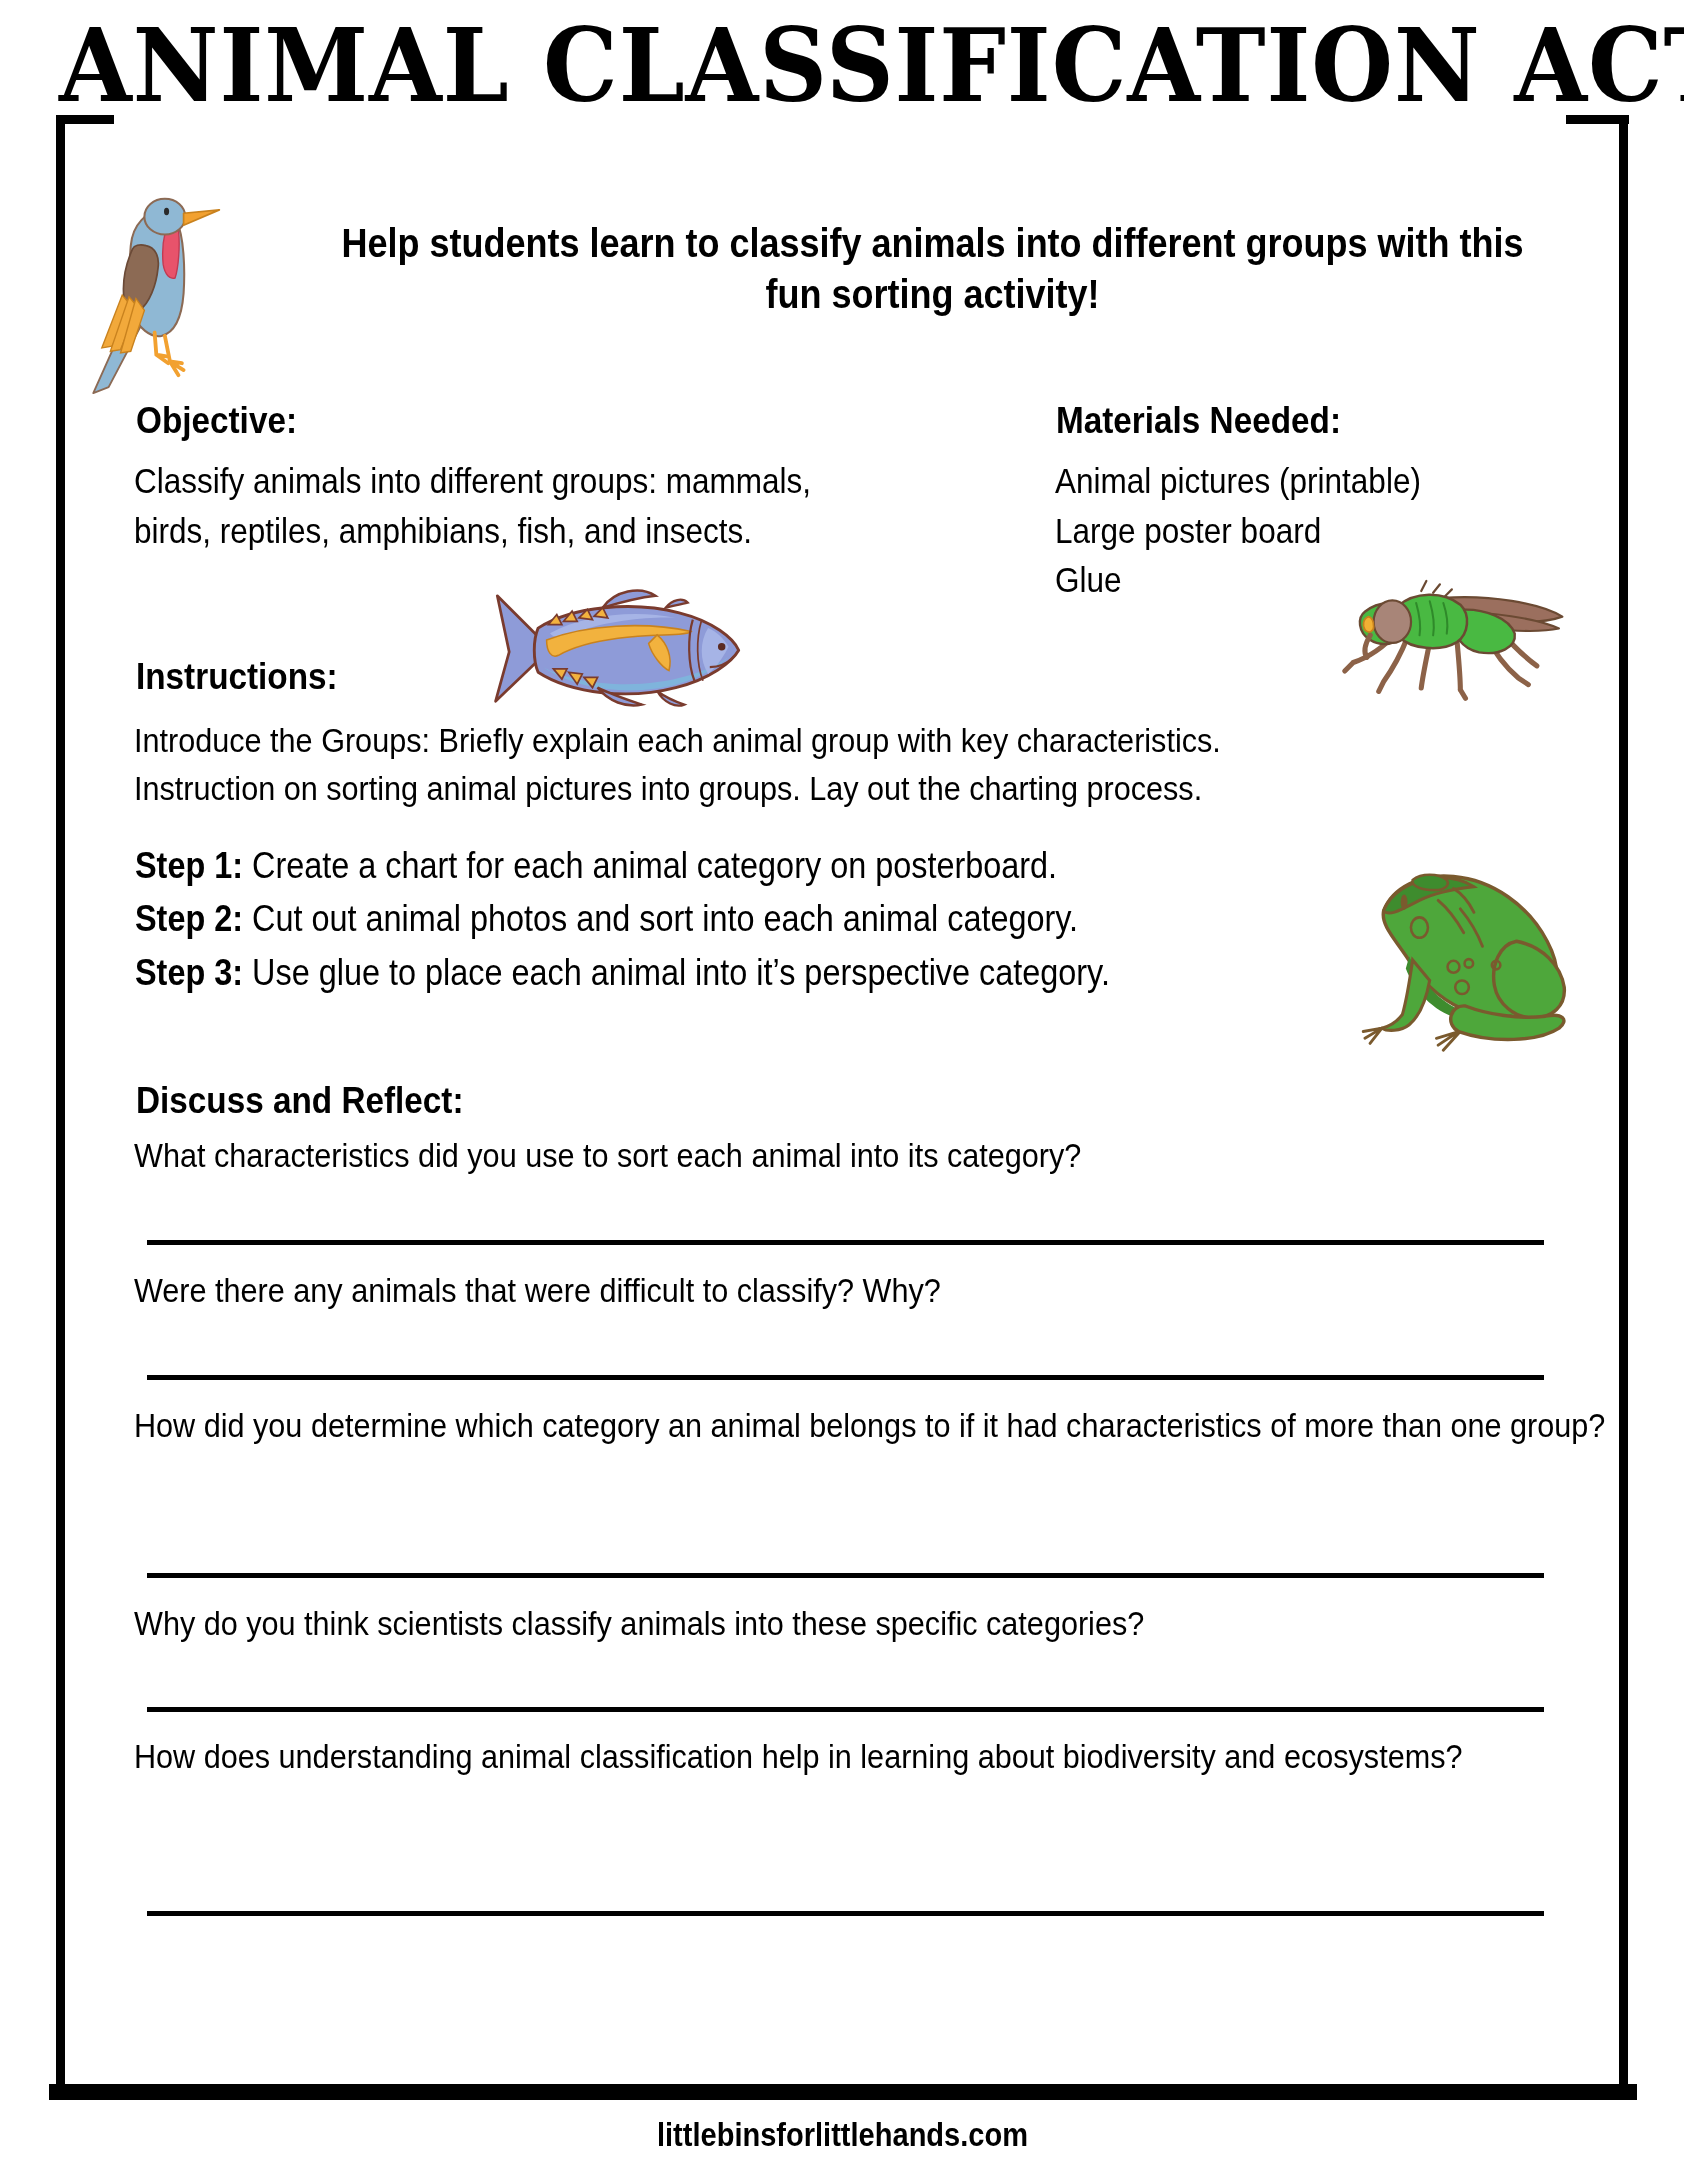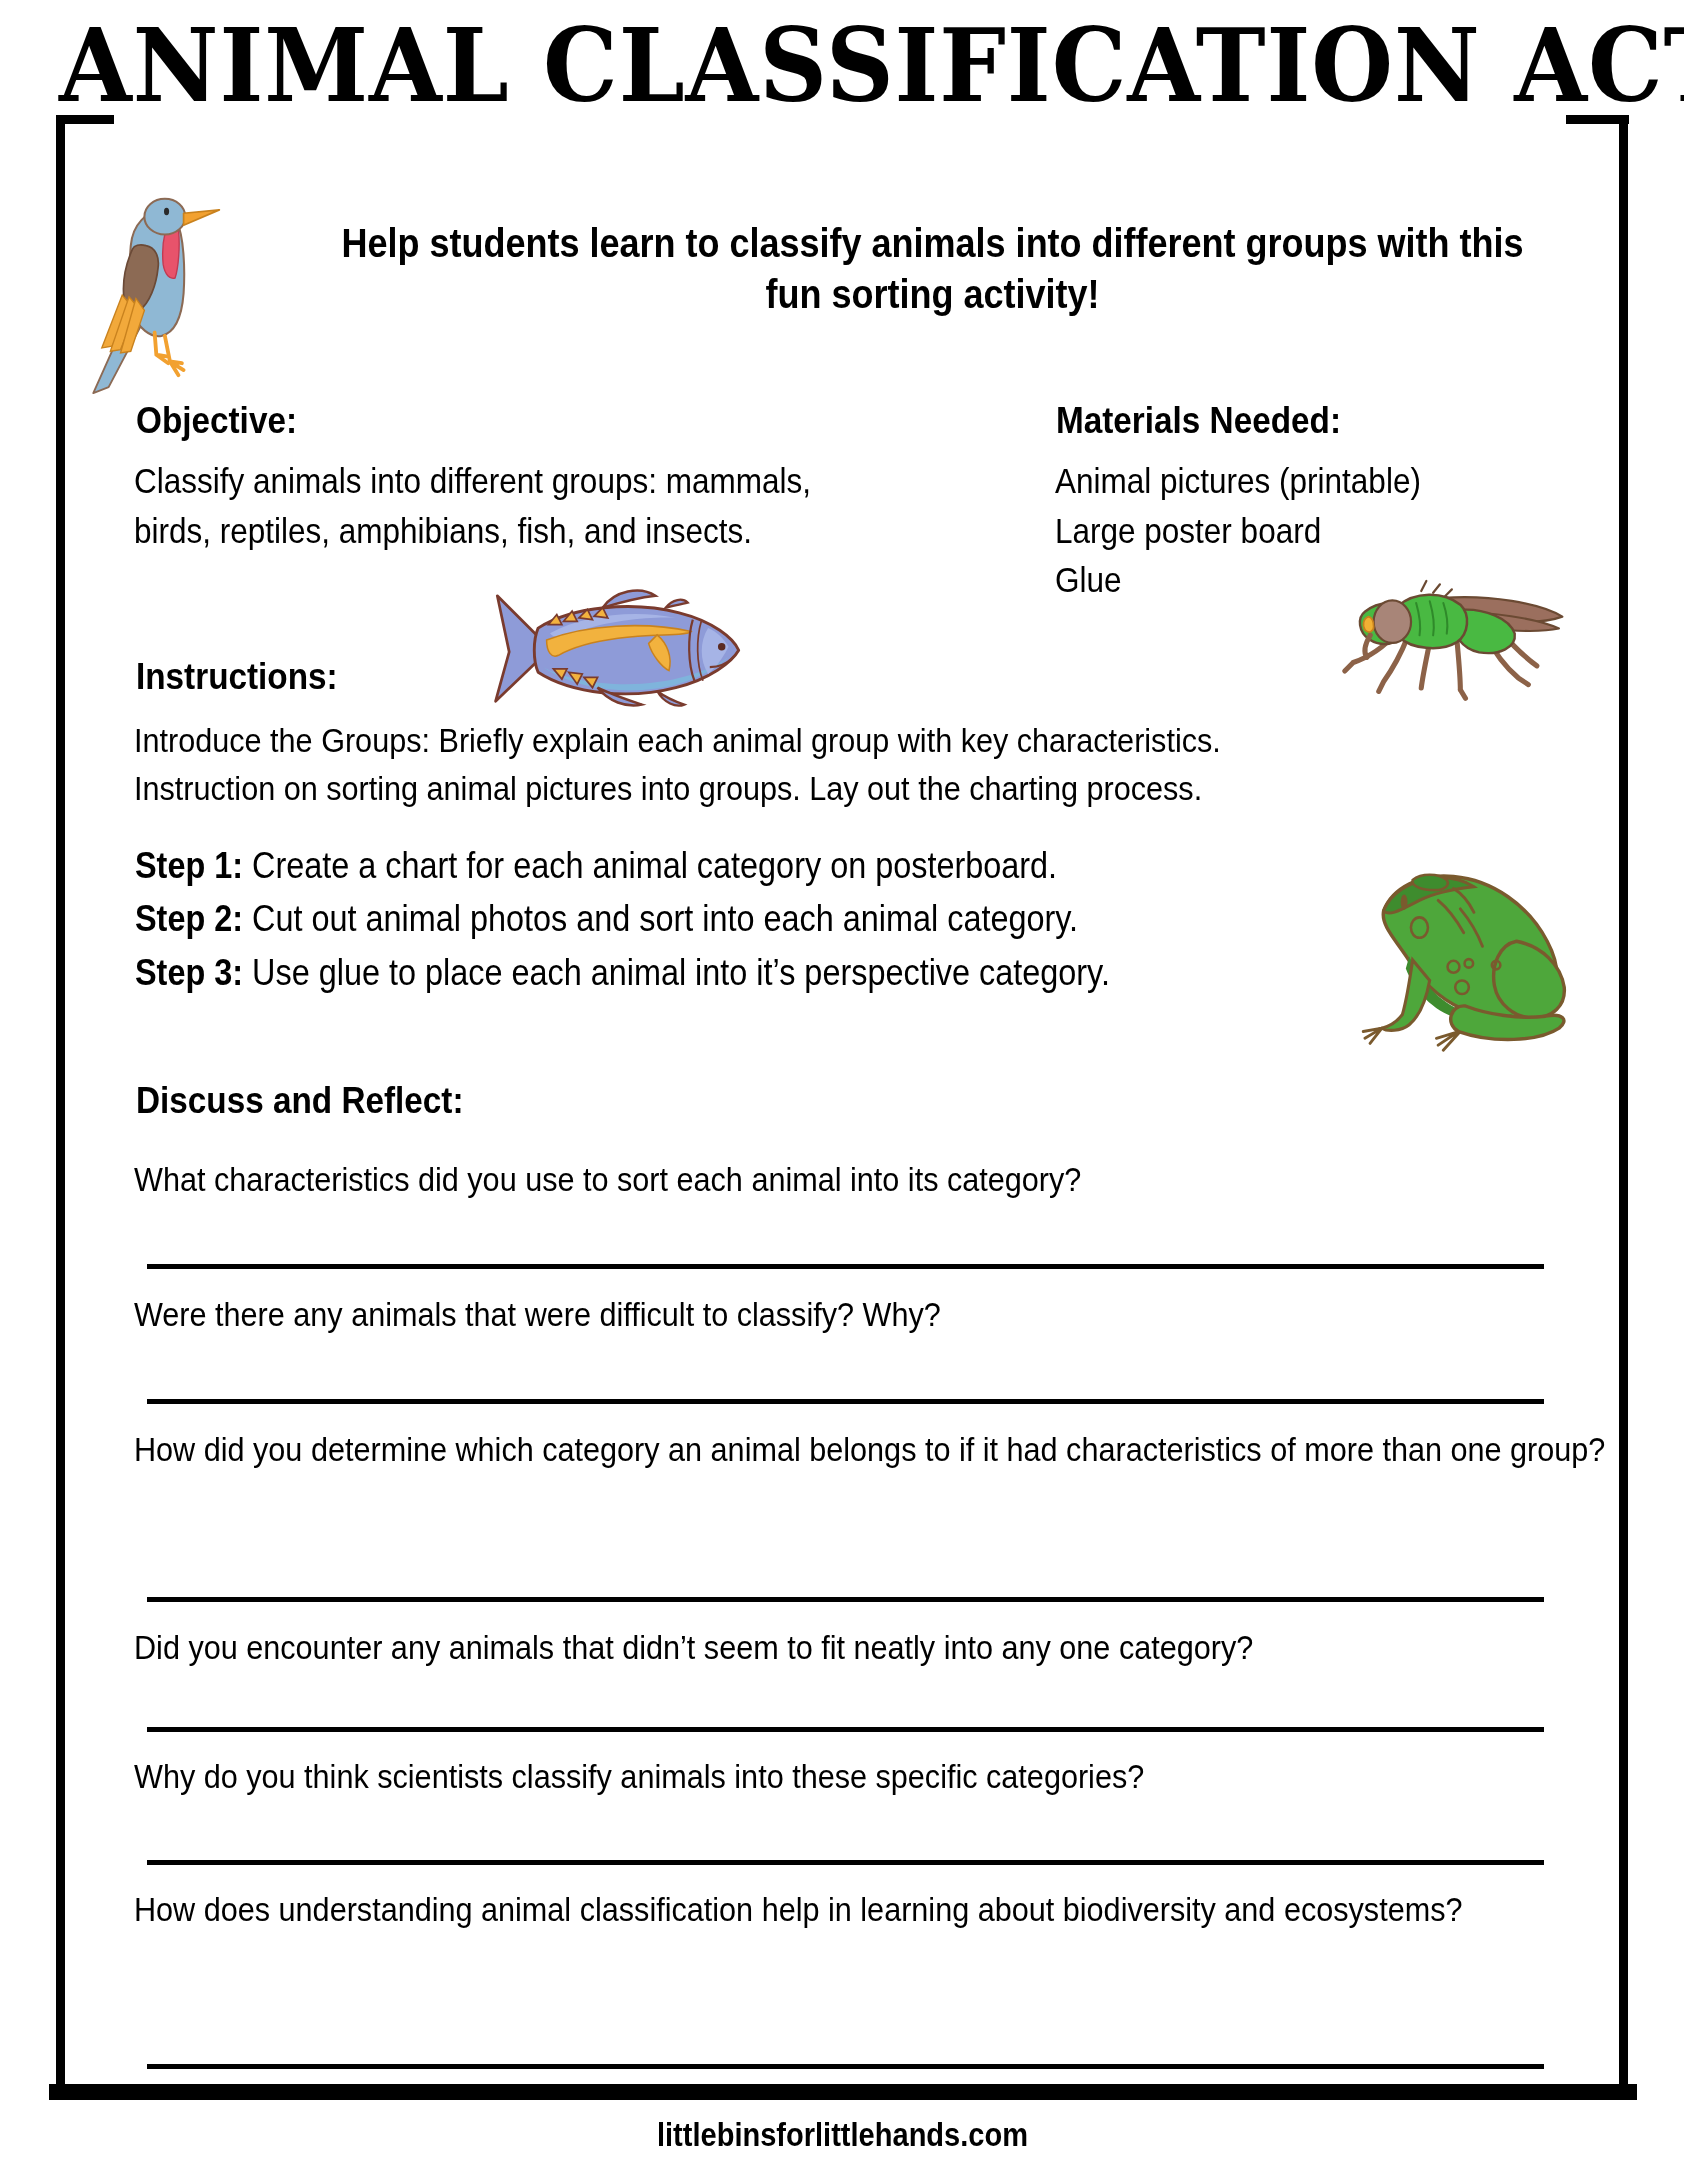--- a/index.html
+++ b/index.html
@@ -159,21 +159,21 @@
     line-height: 1.48;
     transform: scaleX(0.90);
     transform-origin: left top;
   }
   .steps .step { white-space: nowrap; }
   .steps .step b { font-weight: 700; }
 
   
   .questions {
     position: absolute;
-    left: 134px; top: 1152px;
+    left: 134px; top: 1128px;
     width: 1499px;
   }
   .qitem { position: relative; }
   .qtext {
     font-size: 34px;
     line-height: 1.62;
     transform: scaleX(0.90);
     transform-origin: left top;
     width: 1670px;
   }
@@ -396,24 +396,20 @@
     <div class="qitem" style="height:135px;">
       <div class="qtext">Were there any animals that were difficult to classify? Why?</div>
       <div class="answer-rule" style="position:absolute; top:112px; left:0;"></div>
     </div>
 
     <div class="qitem" style="height:198px;">
       <div class="qtext" style="width:1670px;">How did you determine which category an animal belongs to if it had characteristics of more than one group?</div>
       <div class="answer-rule" style="position:absolute; top:175px; left:0;"></div>
     </div>
 
-    <div class="qitem" style="height:129px;">
-      <div class="qtext">Did you encounter any animals that didn’t seem to fit neatly into any one category?</div>
-      <div class="answer-rule" style="position:absolute; top:107px; left:0;"></div>
-    </div>
 
     <div class="qitem" style="height:133px;">
       <div class="qtext">Why do you think scientists classify animals into these specific categories?</div>
       <div class="answer-rule" style="position:absolute; top:111px; left:0;"></div>
     </div>
 
     <div class="qitem" style="height:204px;">
       <div class="qtext" style="width:1670px;">How does understanding animal classification help in learning about biodiversity and ecosystems?</div>
       <div class="answer-rule" style="position:absolute; top:182px; left:0;"></div>
     </div>

